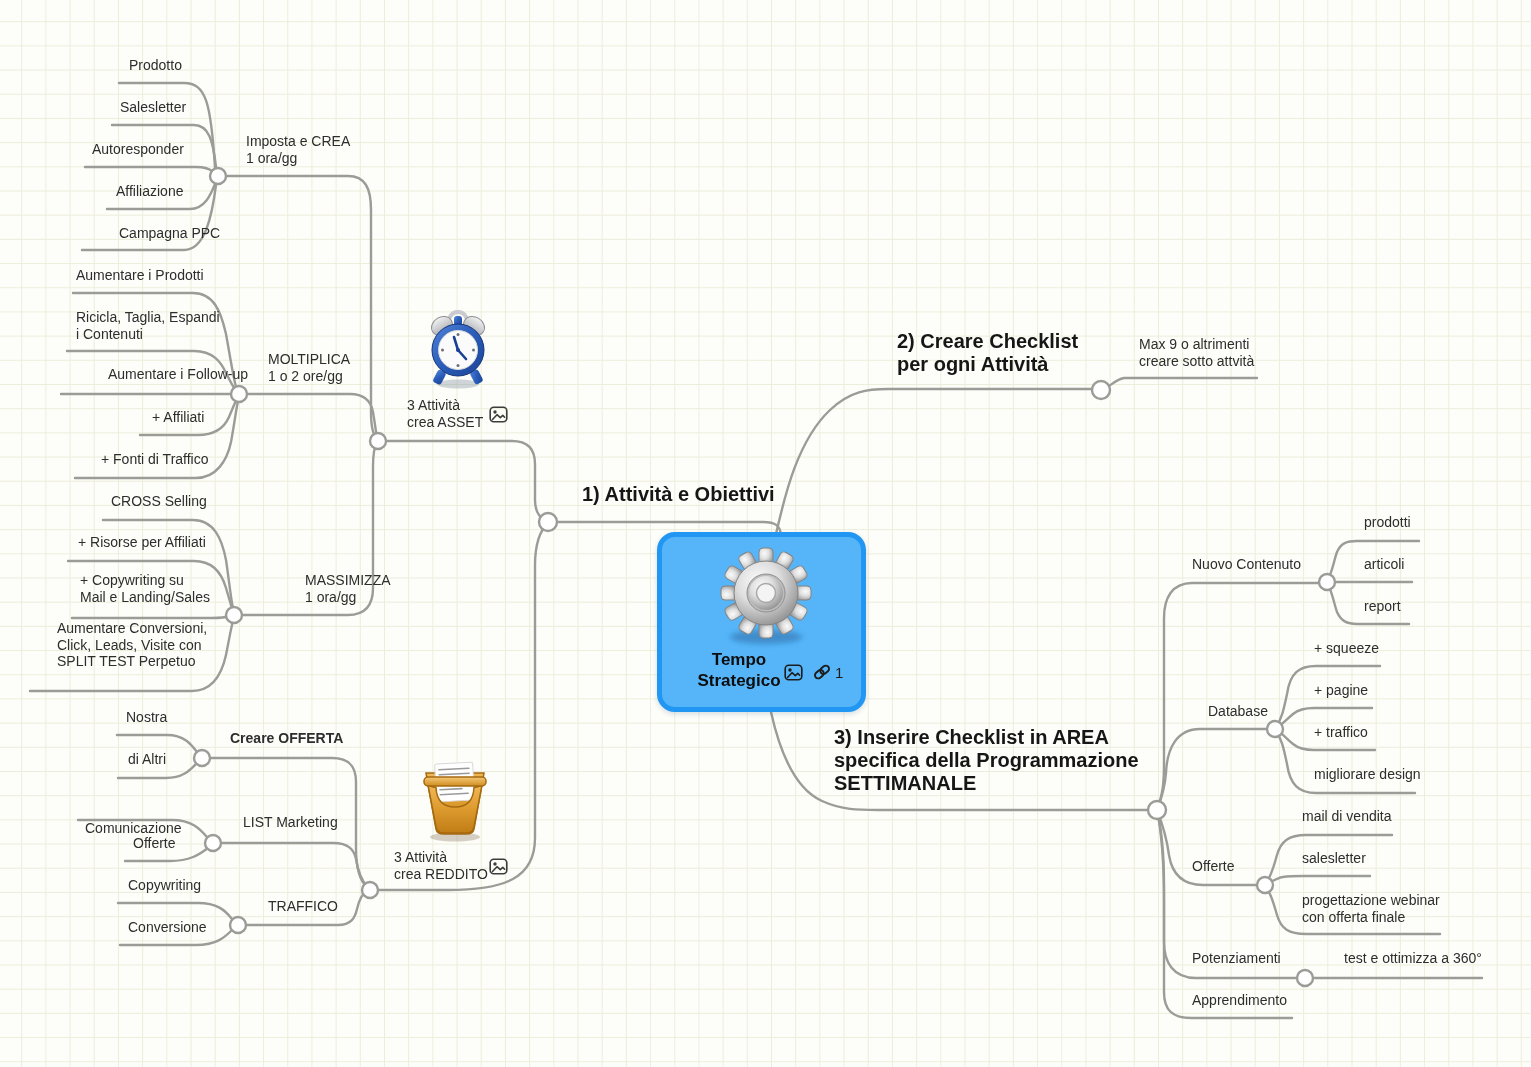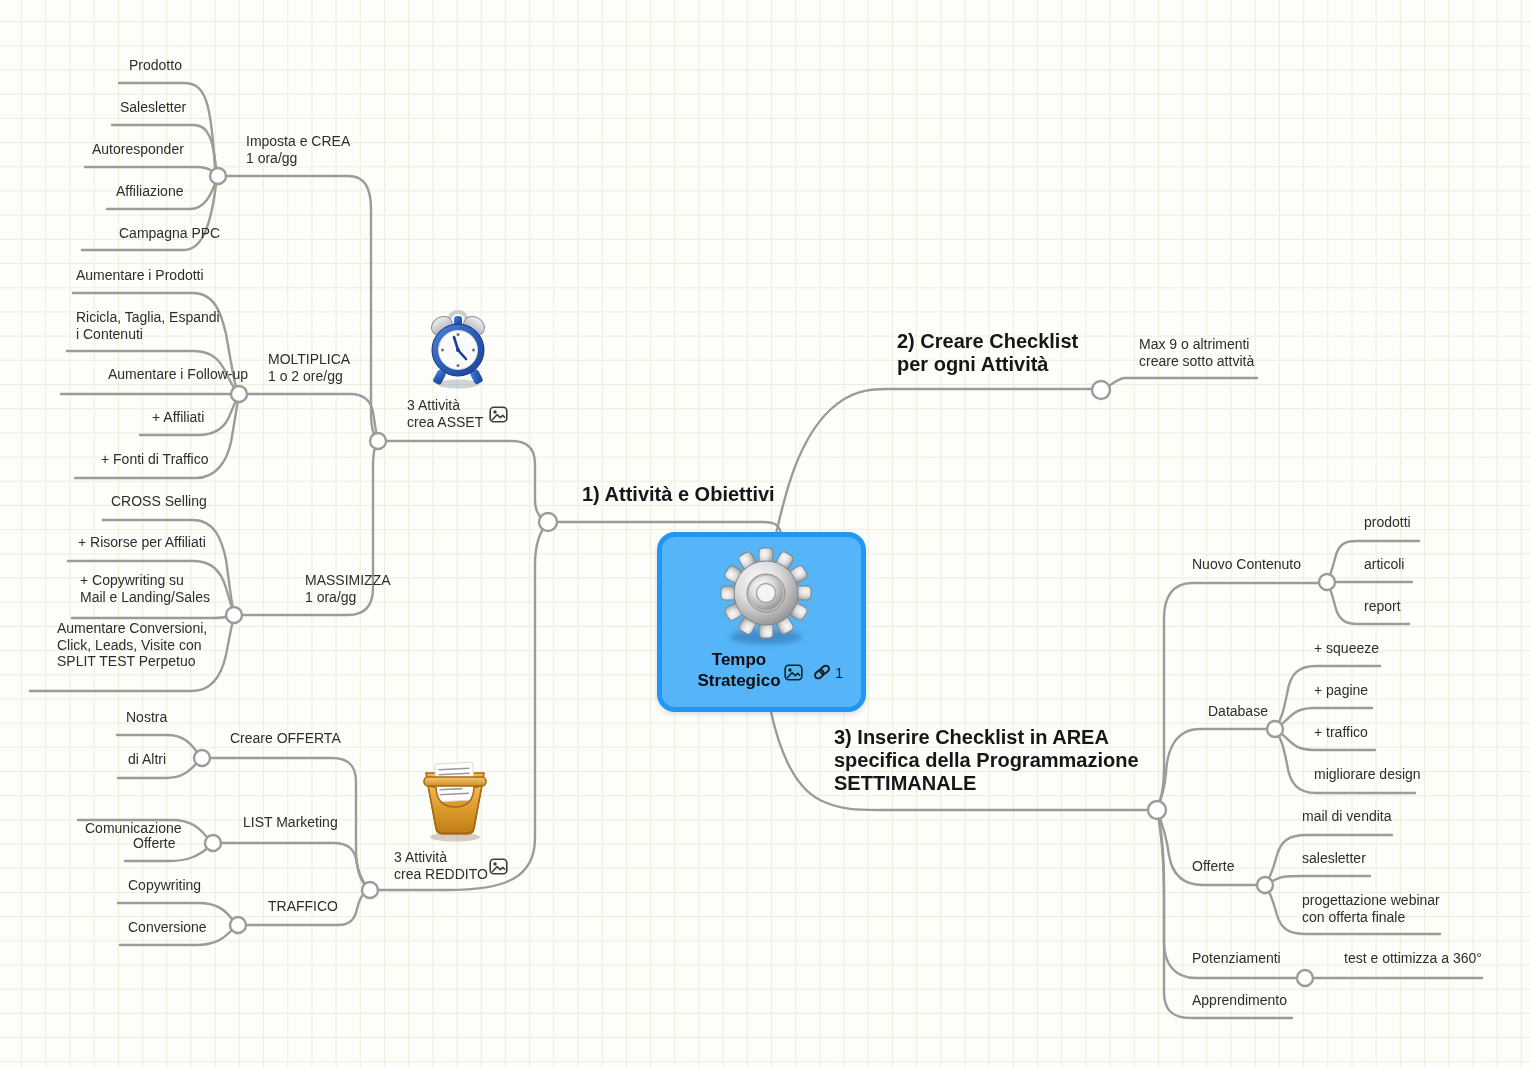--- a/index.html
+++ b/index.html
@@ -289,21 +289,21 @@
       <div class="label" style="left: 57px; top: 620px;">Aumentare Conversioni,
 Click, Leads, Visite con
 SPLIT TEST Perpetuo</div>
       <div class="label" style="left: 275px; top: 572px; padding-left: 30px;">MASSIMIZZA
 1 ora/gg</div>
       <div class="label" style="left: 407px; top: 397px;">3 Attività
 crea ASSET</div>
       <div class="label bold" style="left: 582px; top: 483px;">1) Attività e Obiettivi</div>
       <div class="label" style="left: 126px; top: 709px;">Nostra</div>
       <div class="label" style="left: 128px; top: 751px;">di Altri</div>
-      <div class="label" style="left: 230px; top: 730px;">Creare OFFERTA</div>
+      <div class="label" style="left: 230px; top: 730px; font-weight: bold;">Creare OFFERTA</div>
       <div class="label" style="left: 85px; top: 820px;">Comunicazione</div>
       <div class="label" style="left: 133px; top: 835px;">Offerte</div>
       <div class="label" style="left: 243px; top: 814px;">LIST Marketing</div>
       <div class="label" style="left: 128px; top: 877px;">Copywriting</div>
       <div class="label" style="left: 128px; top: 919px;">Conversione</div>
       <div class="label" style="left: 268px; top: 898px;">TRAFFICO</div>
       <div class="label" style="left: 394px; top: 849px;">3 Attività
 crea REDDITO</div>
       <div class="label bold" style="left: 897px; top: 330px;">2) Creare Checklist
 per ogni Attività</div>

